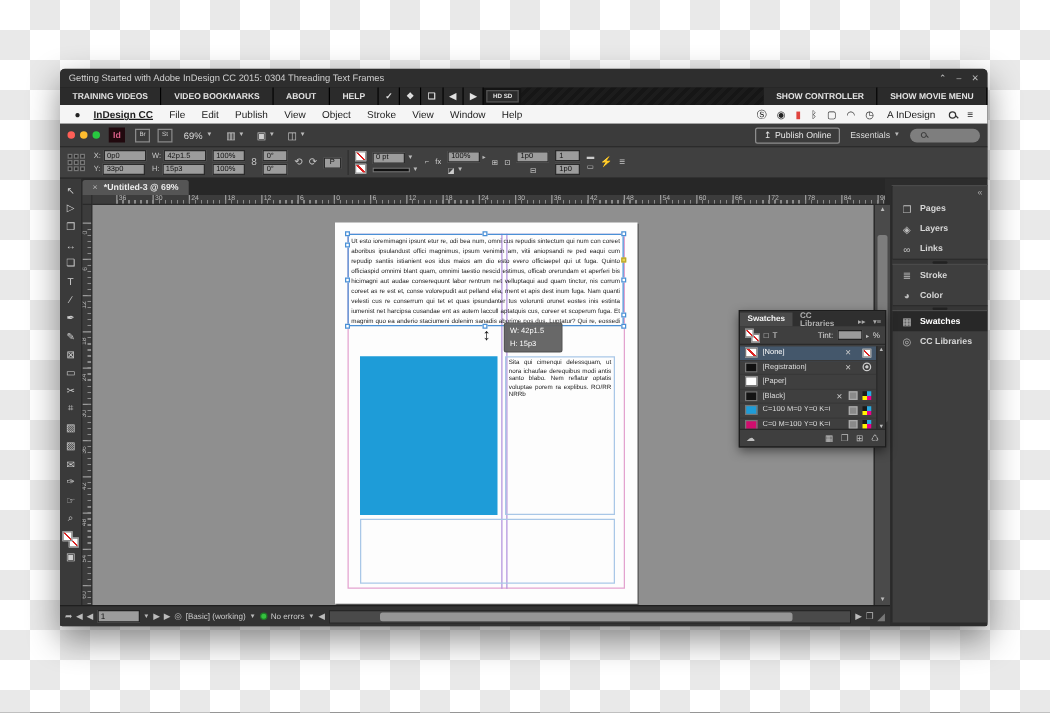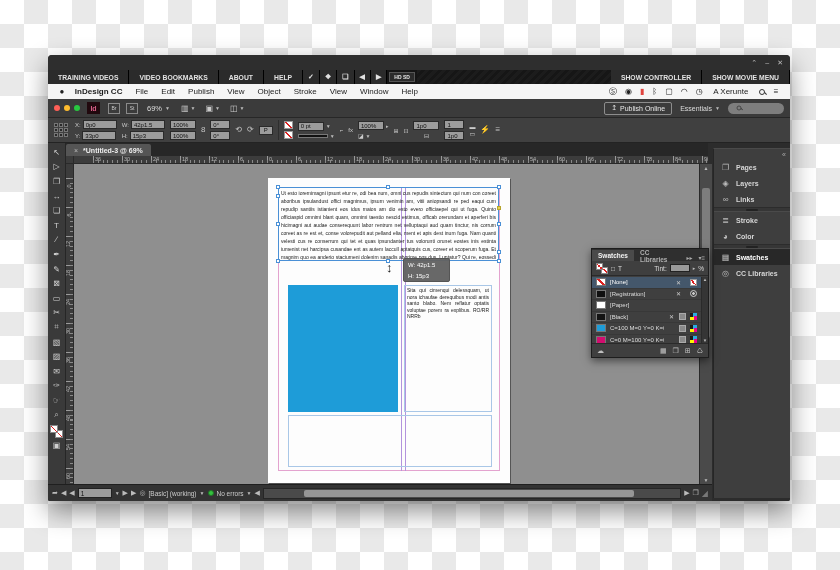--- a/index.html
+++ b/index.html
@@ -24,21 +24,21 @@
   .vbtn{background:#2b2b2b;border-right:1px solid #000;display:flex;align-items:center;
     padding:0 10px;white-space:nowrap;}
   .vico{background:#2b2b2b;border-right:1px solid #000;display:flex;align-items:center;
     padding:0 5px;font-size:7px;}
   .hdbadge{background:#2b2b2b;border-right:1px solid #000;display:flex;align-items:center;
     padding:0 4px;font-size:5px;line-height:1;border:1px solid #555;margin:2px 2px;}
   .videobar .sp{flex:1;background:repeating-linear-gradient(135deg,#1c1c1c 0 3px,#161616 3px 6px);}
   .menubar{position:absolute;left:0;top:29px;right:0;height:15px;background:#f5f5f5;
     display:flex;align-items:center;color:#1c1c1c;font-size:8px;padding:0 8px;gap:1px;}
   .mitem{padding:0 6px;white-space:nowrap;}
-  .appname{font-weight:bold;padding:0 6px;}
+  .appname{font-weight:bold;padding:0 6px;text-decoration:underline;}
   .menubar .sp{flex:1}
   .mico{padding:0 3.5px;font-size:8px;color:#222;}
   .lens{width:6px;height:6px;border:1.2px solid #333;border-radius:50%;display:inline-block;
     position:relative;margin:0 4px;}
   .lens::after{content:"";position:absolute;width:3px;height:1.2px;background:#333;
     right:-2.6px;bottom:-0.6px;transform:rotate(45deg);}
   
   .appbar{position:absolute;left:0;top:44px;right:0;height:19px;background:#3b3b3b;
     border-bottom:1px solid #272727;display:flex;align-items:center;padding:0 6px;gap:4px;}
   .light{width:6px;height:6px;border-radius:50%;}
@@ -206,20 +206,21 @@
   .swfoot{position:absolute;left:0;right:0;bottom:0;height:14px;border-top:1px solid #2a2a2a;
     display:flex;align-items:center;gap:6px;padding:0 5px;color:#c0c0c0;font-size:7px;}
   .swfoot .sp{flex:1}
 </style>
 </head>
 <body>
 
 <div class="window">
 
   <div class="titlebar">
+    <span>Getting Started with Adobe InDesign CC 2015: 0304 Threading Text Frames</span>
     <span class="sp"></span>
     <span class="winctl">
       <span>⌃</span>
       <span>–</span>
       <span>✕</span>
     </span>
   </div>
 
   <div class="videobar">
 
@@ -281,21 +282,21 @@
       <span class="mico" style="color: rgb(224, 68, 62);">▮</span>
 
       <span class="mico">ᛒ</span>
 
       <span class="mico">▢</span>
 
       <span class="mico">◠</span>
 
       <span class="mico">◷</span>
 
-    <span class="mitem">A Xerunte</span>
+    <span class="mitem">A InDesign</span>
     <span class="lens"></span>
     <span class="mico">≡</span>
   </div>
 
   <div class="appbar">
     <span class="light" style="background:#ff5f57"></span>
     <span class="light" style="background:#febc2e"></span>
     <span class="light" style="background:#28c840"></span>
     <span class="idlogo">Id</span>
     <span class="sqbtn">Br</span>

